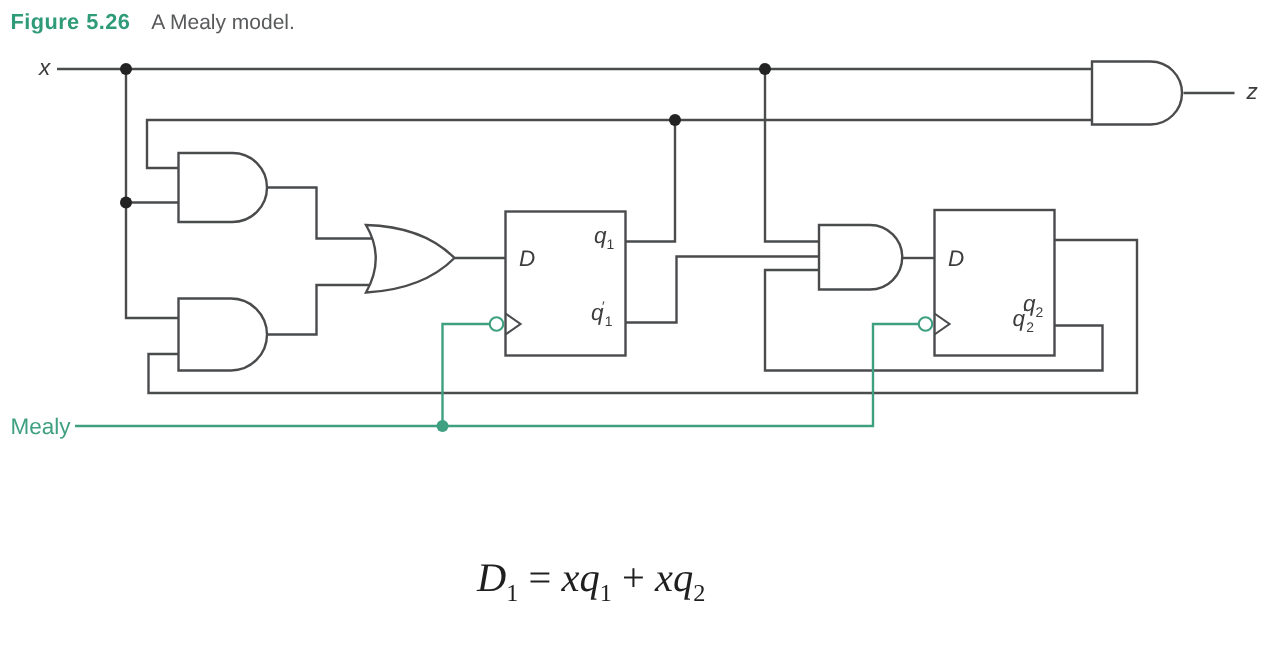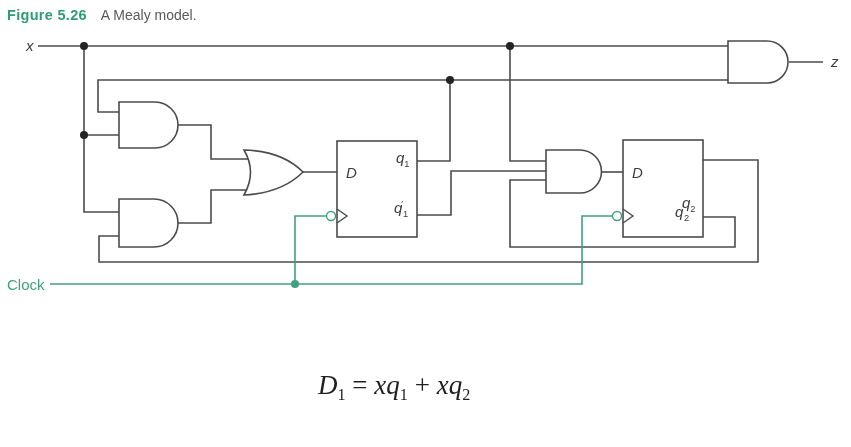--- a/index.html
+++ b/index.html
@@ -84,21 +84,21 @@
       <circle cx="84" cy="46" r="4"></circle>
       <circle cx="510" cy="46" r="4"></circle>
       <circle cx="450" cy="80" r="4"></circle>
       <circle cx="84" cy="135" r="4"></circle>
     </g>
     <circle cx="295" cy="284" r="4" fill="#3fa081" stroke="none"></circle>
   </svg>
 
   <span class="lbl" style="left:26px;top:38px;">x</span>
   <span class="lbl" style="left:831px;top:54px;">z</span>
-  <span class="clock-lbl" style="left:7px;top:277px;">Clock</span>
+  <span class="clock-lbl" style="left:7px;top:277px;">Mealy</span>
 
   <span class="lbl" style="left:346px;top:165px;">D</span>
   <span class="lbl" style="left:396px;top:150px;"><span class="it">q</span><sub>1</sub></span>
   <span class="lbl" style="left:394px;top:200px;"><span class="it">q</span><sup>′</sup><sub>1</sub></span>
   <span class="lbl" style="left:632px;top:165px;">D</span>
   <span class="lbl" style="left:682px;top:150px;margin-top:45px;"><span class="it">q</span><sub>2</sub></span>
   <span class="lbl" style="left:675px;top:204px;"><span class="it">q</span><sup>′</sup><sub>2</sub></span>
 
   <div class="equations">
     <div class="eq"><span class="it">D</span><sub>1</sub><span> </span><span>=</span><span> </span><span class="it">x</span><span class="it">q</span><sub>1</sub><span> </span><span>+</span><span> </span><span class="it">x</span><span class="it">q</span><sub>2</sub></div>

